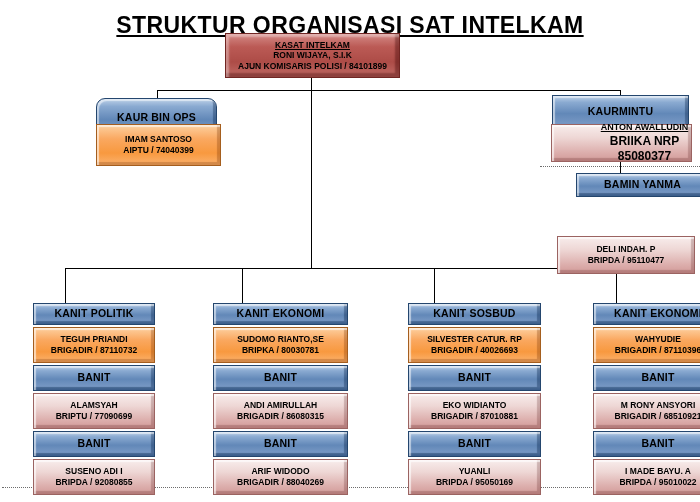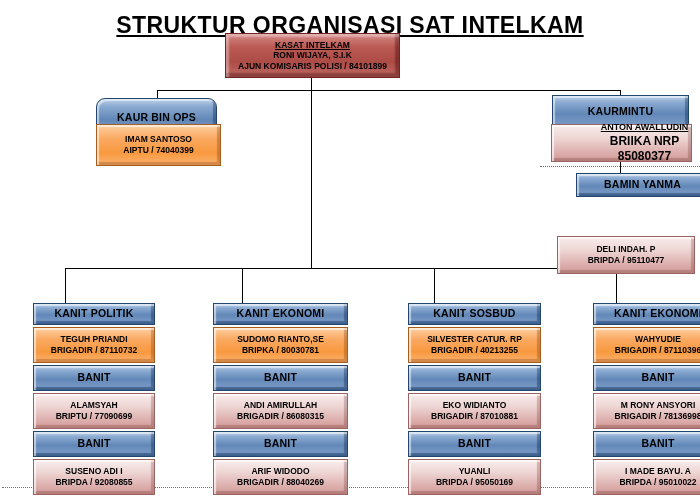--- a/index.html
+++ b/index.html
@@ -163,21 +163,21 @@
         <span>ARIF WIDODO</span>
         <span>BRIGADIR / 88040269</span>
       </div>
     </div>
     <div class="unit-col c2">
       <div class="box blue head-box fs-head">
         <span>KANIT SOSBUD</span>
       </div>
       <div class="box orange off1 fs-off">
         <span>SILVESTER CATUR. RP</span>
-        <span>BRIGADIR / 40213255</span>
+        <span>BRIGADIR / 40026693</span>
       </div>
       <div class="box blue banit-box fs-head">
         <span>BANIT</span>
       </div>
       <div class="box pink off2 fs-off">
         <span>EKO WIDIANTO</span>
         <span>BRIGADIR / 87010881</span>
       </div>
       <div class="box blue banit-box fs-head">
         <span>BANIT</span>
@@ -193,21 +193,21 @@
       </div>
       <div class="box orange off1 fs-off">
         <span>WAHYUDIE</span>
         <span>BRIGADIR / 87110396</span>
       </div>
       <div class="box blue banit-box fs-head">
         <span>BANIT</span>
       </div>
       <div class="box pink off2 fs-off">
         <span>M RONY ANSYORI</span>
-        <span>BRIGADIR / 78136998</span>
+        <span>BRIGADIR / 68510921</span>
       </div>
       <div class="box blue banit-box fs-head">
         <span>BANIT</span>
       </div>
       <div class="box pink off2 fs-off">
         <span>I MADE BAYU. A</span>
         <span>BRIPDA / 95010022</span>
       </div>
     </div>
     </div>

